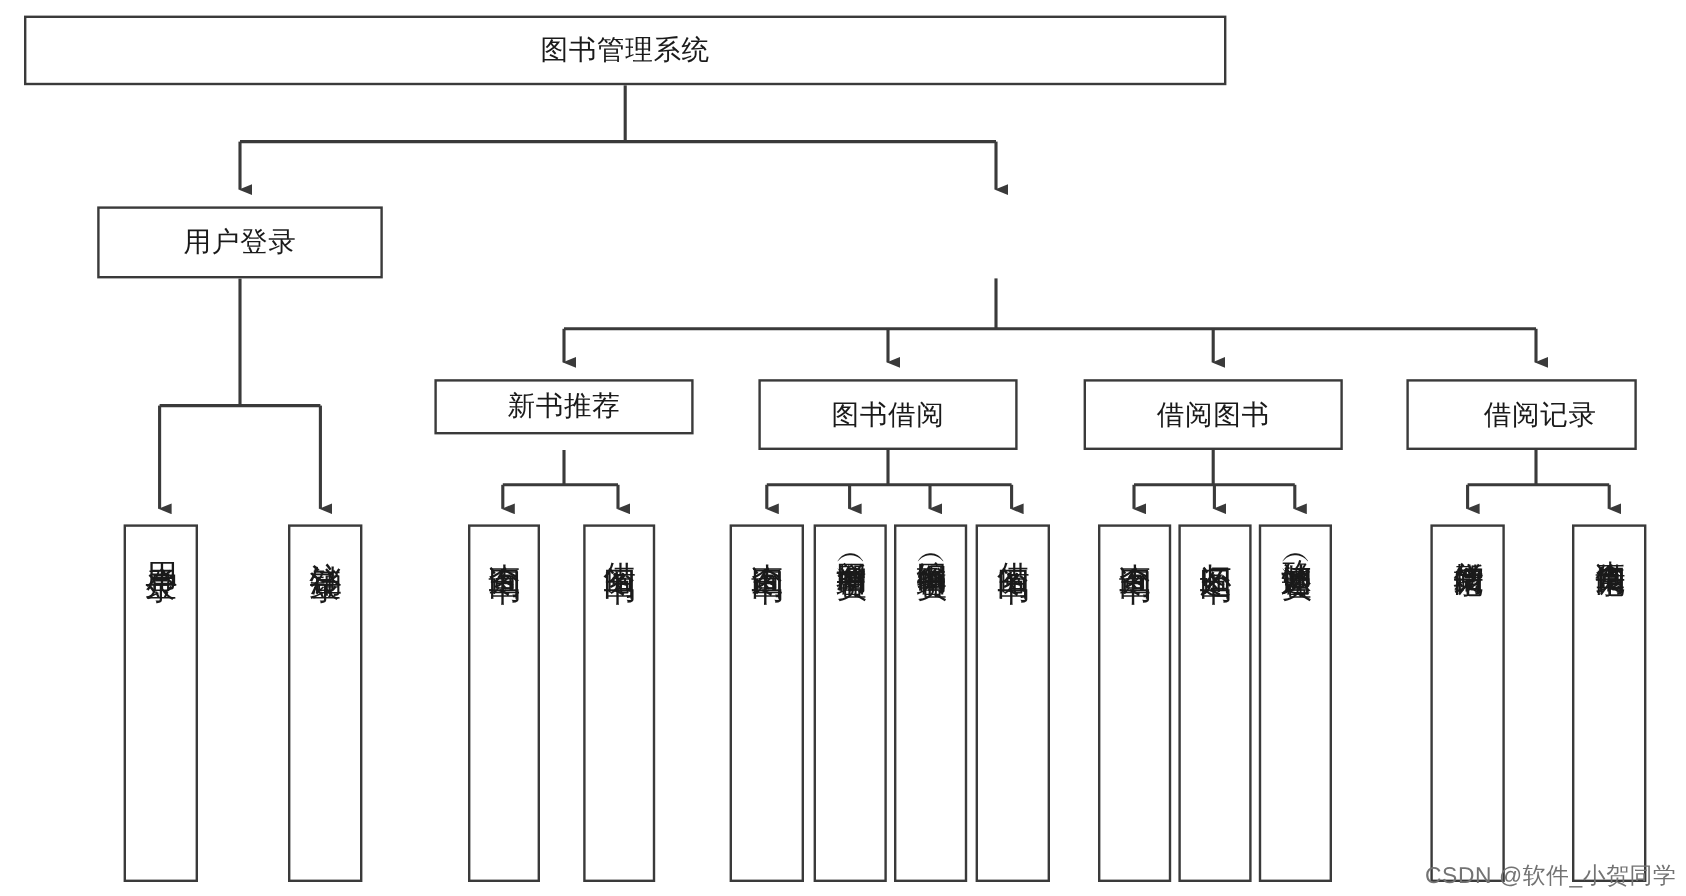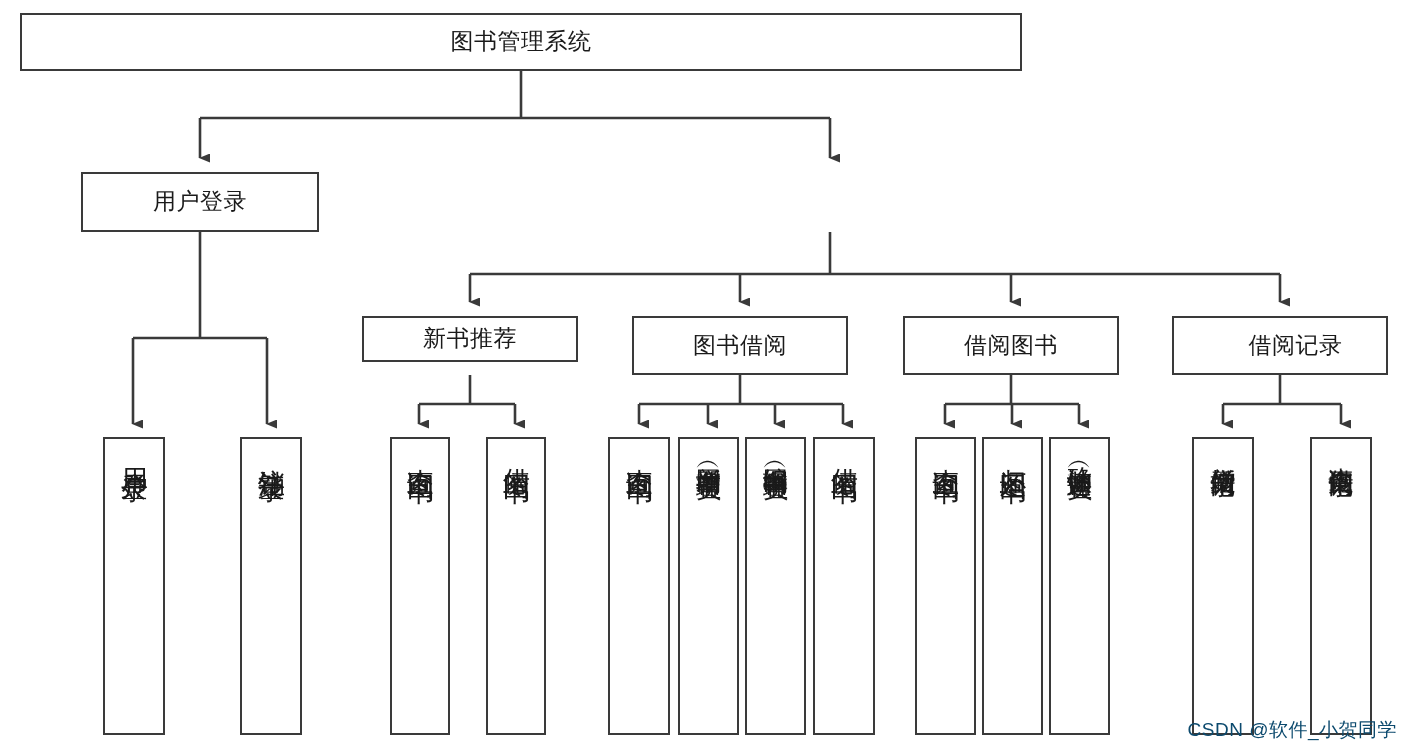--- a/index.html
+++ b/index.html
@@ -60,21 +60,21 @@
   }
   .node.vert.small .label {
     font-size: 25px;
     letter-spacing: 1.5px;
   }
   .watermark {
     position: absolute;
     right: 8px;
     bottom: 4px;
     font-size: 19px;
-    color: #0c4a6e;
+    color: #737373;
     letter-spacing: 0.5px;
     white-space: nowrap;
   }
 </style>
 </head>
 <body>
 
 <div id="diagram-root">
 
   <svg class="connectors" viewBox="0 0 1405 747" xmlns="http://www.w3.org/2000/svg">
@@ -137,21 +137,21 @@
 
   <div class="node horiz" style="left:362px; top:316px; width:216px; height:46px;">
     <span class="label">新书推荐</span>
   </div>
   <div class="node horiz" style="left:632px; top:316px; width:216px; height:59px;align-items:center;">
     <span class="label">图书借阅</span>
   </div>
   <div class="node horiz" style="left:903px; top:316px; width:216px; height:59px;">
     <span class="label">借阅图书</span>
   </div>
-  <div class="node horiz" style="left:1172px; top:316px; width:216px; height:59px;padding-left:31px;">
+  <div class="node horiz" style="left:1172px; top:316px; width:192px; height:59px;padding-left:31px;">
     <span class="label">借阅记录</span>
   </div>
 
   <div class="node vert" style="left:103px; top:437px; width:62px; height:298px;">
     <span class="label">用户登录</span>
   </div>
   <div class="node vert" style="left:240px; top:437px; width:62px; height:298px;">
     <span class="label">注销登录</span>
   </div>
 

